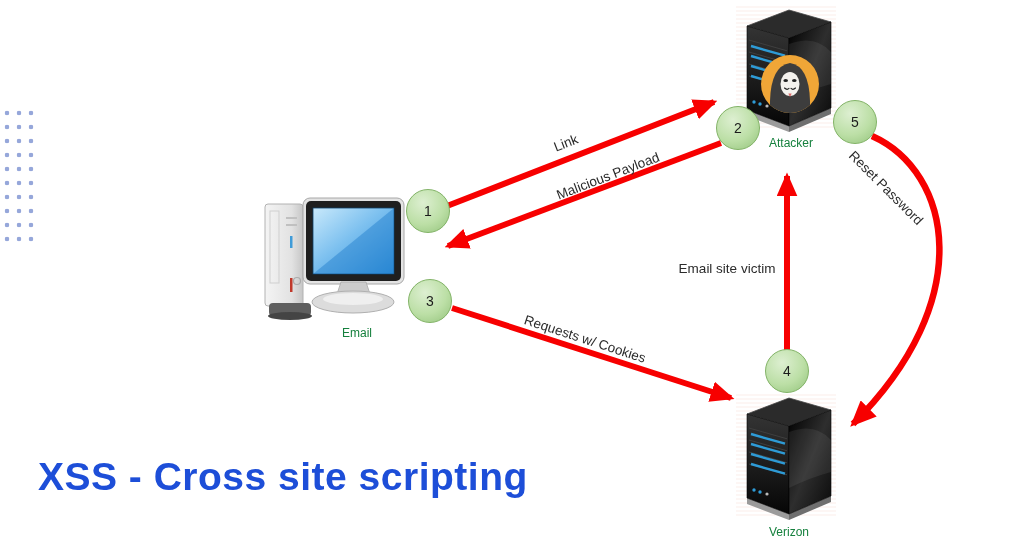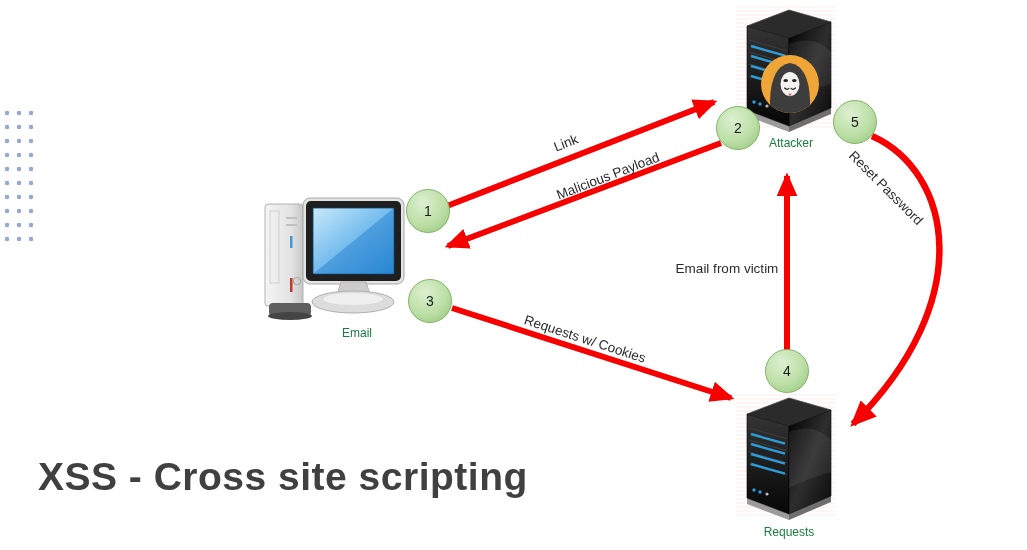--- a/index.html
+++ b/index.html
@@ -7,21 +7,21 @@
     position:relative;width:1027px;height:550px;background:#ffffff;overflow:hidden;
     font-family:"Liberation Sans", sans-serif;
   }
   .dots{
     position:absolute;left:1px;top:106px;width:37px;height:141px;
     background-image:radial-gradient(circle, #96a7da 2px, rgba(150,167,218,0) 2.6px);
     background-size:12px 14px;
   }
   .page-title{
     position:absolute;left:38px;top:455px;
-    font-size:39px;font-weight:bold;color:#404040;letter-spacing:0.5px;
+    font-size:39px;font-weight:bold;color:#1d4ed8;letter-spacing:0.5px;
     white-space:nowrap;
   }
   .scene{position:absolute;left:0;top:0;z-index:2;}
   .icon-bg{
     position:absolute;width:100px;height:122px;z-index:1;
     background:repeating-linear-gradient(0deg,#fdf6f4 0 2px,#ffffff 2px 4px);
   }
   .node-label{
     position:absolute;transform:translateX(-50%);z-index:4;
     font-size:12px;color:#15803d;white-space:nowrap;
@@ -155,23 +155,23 @@
     </div>
   <div class="badge" style="left:765px;top:349px;">
       <span>4</span>
     </div>
   <div class="badge" style="left:833px;top:100px;">
       <span>5</span>
     </div>
 
   <div class="node-label" style="left:357px;top:326px;">Email</div>
   <div class="node-label" style="left:791px;top:136px;">Attacker</div>
-  <div class="node-label" style="left:789px;top:525px;">Requests</div>
+  <div class="node-label" style="left:789px;top:525px;">Verizon</div>
 
   <div class="edge-label" style="left:566px;top:143px;transform:translate(-50%,-50%) rotate(-21deg);">Link</div>
   <div class="edge-label" style="left:608px;top:176px;transform:translate(-50%,-50%) rotate(-21deg);">Malicious Payload</div>
   <div class="edge-label" style="left:585px;top:339px;transform:translate(-50%,-50%) rotate(18deg);">Requests w/ Cookies</div>
-  <div class="edge-label" style="left:727px;top:268px;transform:translate(-50%,-50%);">Email from victim</div>
+  <div class="edge-label" style="left:727px;top:268px;transform:translate(-50%,-50%);">Email site victim</div>
   <div class="edge-label" style="left:886px;top:188px;transform:translate(-50%,-50%) rotate(45deg);">Reset Password</div>
 
   <div class="page-title">XSS - Cross site scripting</div>
 
 </div>
 
 </body></html>

